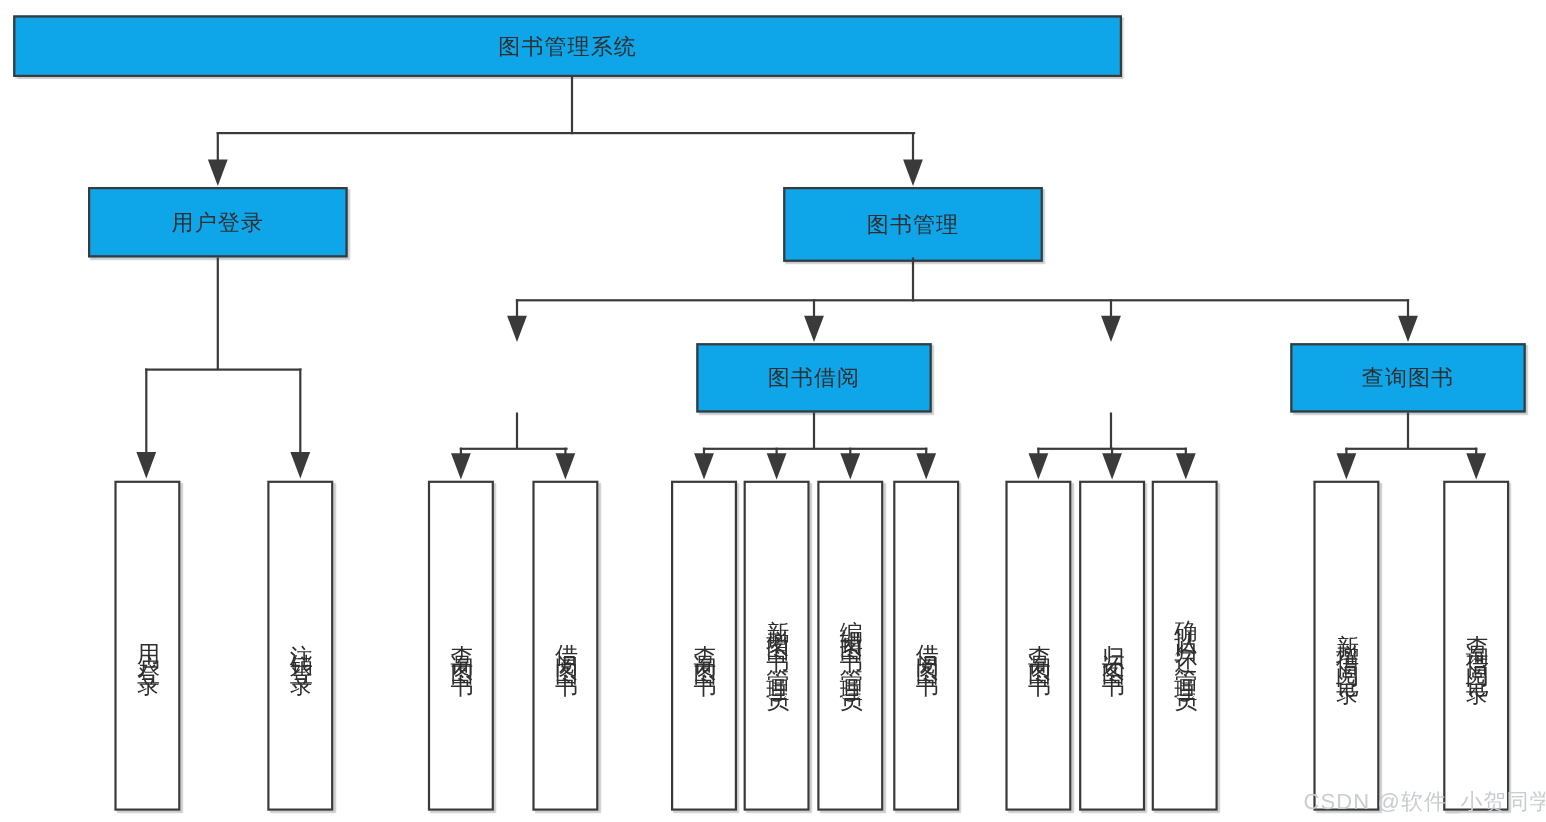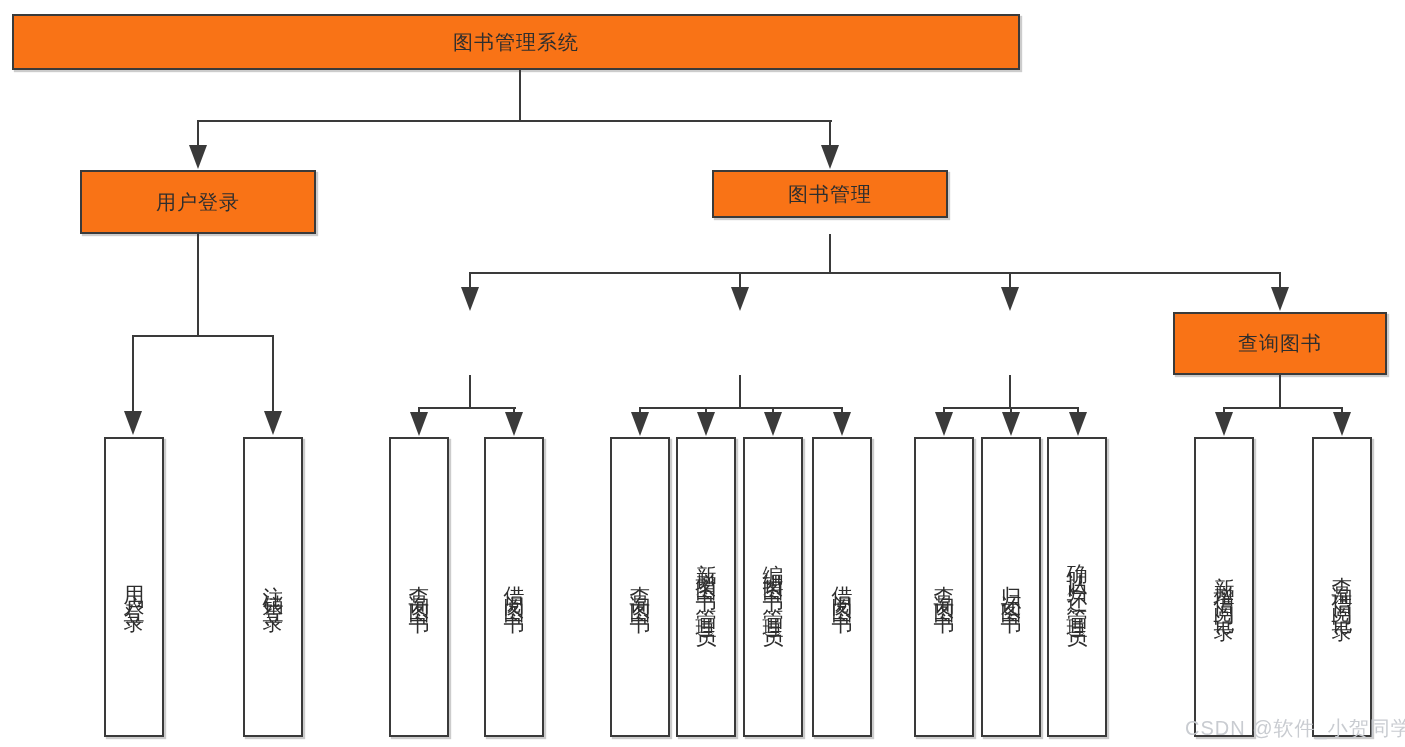--- a/index.html
+++ b/index.html
@@ -10,21 +10,21 @@
     height: 747px;
     background: #ffffff;
     font-family: "Liberation Sans", "DejaVu Sans", sans-serif;
     color: #2e2e2e;
     overflow: hidden;
   }
   
   .hbox {
     position: absolute;
     border: 2px solid #3a3a3a;
-    background: #f97316;
+    background: #0ea5e9;
     display: flex;
     align-items: center;
     justify-content: center;
     font-size: 20px;
     letter-spacing: 1px;
     color: #2e2e2e;
     box-shadow: 2px 2px 1px rgba(110,110,110,0.35);
   }
   .vbox {
     position: absolute;
@@ -78,21 +78,21 @@
   <div class="line" style="left:519px; top:70px; width:2px; height:52px;"></div>
   <div class="line" style="left:197px; top:120px; width:635px; height:2px;"></div>
   <div class="line" style="left:197px; top:120px; width:2px; height:30px;"></div>
   <div class="ah" style="left:189px; top:145px;"></div>
   <div class="line" style="left:829px; top:120px; width:2px; height:30px;"></div>
   <div class="ah" style="left:821px; top:145px;"></div>
 
   <div class="hbox" style="left:80px; top:170px; width:236px; height:64px;">
     <span>用户登录</span>
   </div>
-  <div class="hbox" style="left:712px; top:170px; width:236px; height:48px;">
+  <div class="hbox" style="left:712px; top:170px; width:236px; height:68px;">
     <span>图书管理</span>
   </div>
 
   <div class="line" style="left:197px; top:234px; width:2px; height:102px;"></div>
   <div class="line" style="left:132px; top:335px; width:142px; height:2px;"></div>
   <div class="line" style="left:132px; top:335px; width:2px; height:80px;"></div>
   <div class="ah" style="left:124px; top:411px;"></div>
   <div class="line" style="left:272px; top:335px; width:2px; height:80px;"></div>
   <div class="ah" style="left:264px; top:411px;"></div>
 
@@ -100,20 +100,23 @@
   <div class="line" style="left:469px; top:272px; width:812px; height:2px;"></div>
   <div class="line" style="left:469px; top:272px; width:2px; height:20px;"></div>
   <div class="ah" style="left:461px; top:287px;"></div>
   <div class="line" style="left:739px; top:272px; width:2px; height:20px;"></div>
   <div class="ah" style="left:731px; top:287px;"></div>
   <div class="line" style="left:1009px; top:272px; width:2px; height:20px;"></div>
   <div class="ah" style="left:1001px; top:287px;"></div>
   <div class="line" style="left:1279px; top:272px; width:2px; height:20px;"></div>
   <div class="ah" style="left:1271px; top:287px;"></div>
 
+  <div class="hbox" style="left:633px; top:312px; width:214px; height:63px;">
+    <span>图书借阅</span>
+  </div>
   <div class="hbox" style="left:1173px; top:312px; width:214px; height:63px;">
     <span>查询图书</span>
   </div>
 
   <div class="line" style="left:469px; top:375px; width:2px; height:33px;"></div>
   <div class="line" style="left:418px; top:407px; width:98px; height:2px;"></div>
   <div class="line" style="left:418px; top:407px; width:2px; height:10px;"></div>
   <div class="ah" style="left:410px; top:412px;"></div>
   <div class="line" style="left:513px; top:407px; width:2px; height:10px;"></div>
   <div class="ah" style="left:505px; top:412px;"></div>

